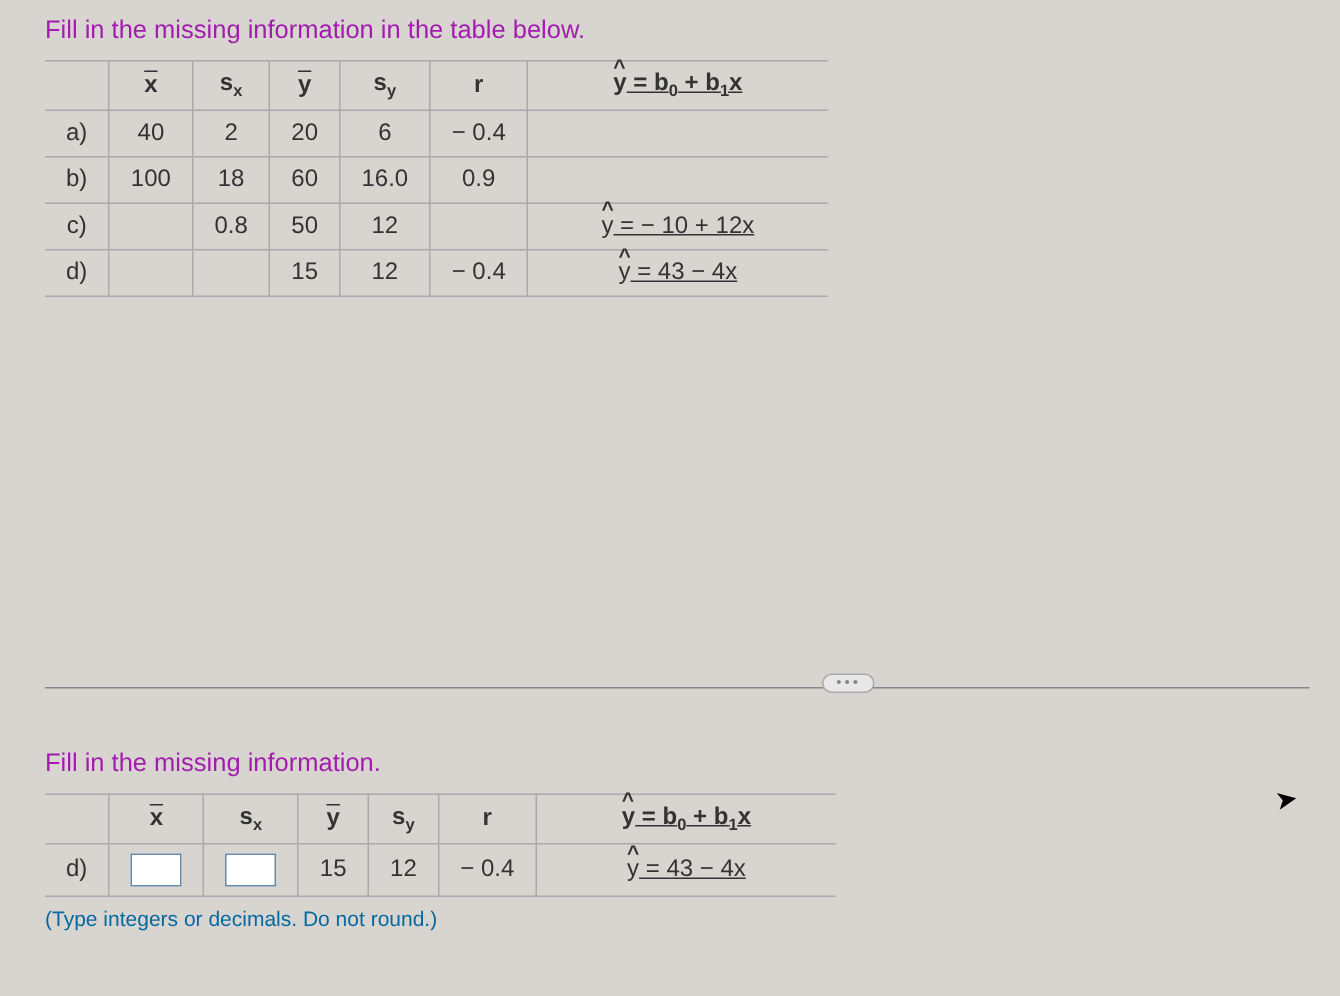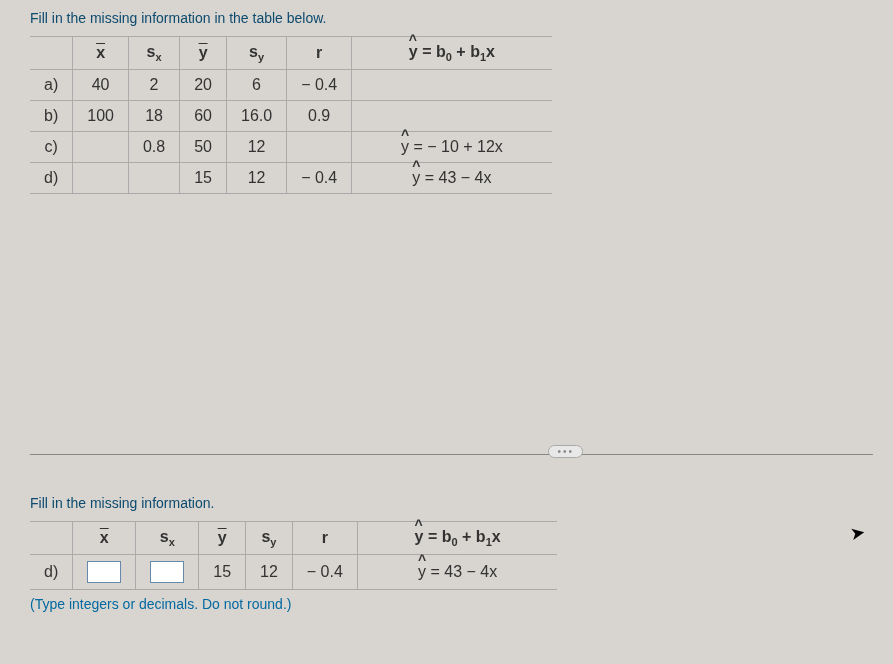--- a/index.html
+++ b/index.html
@@ -6,42 +6,42 @@
     body {
       font-family: Arial, Helvetica, sans-serif;
       background: #d8d5d0;
       width: 893px;
       height: 664px;
       color: #333;
       position: relative;
       padding: 10px 20px 10px 30px;
     }
     .instr {
-      font-size: 14px;
+      font-size: 17px;
       margin-bottom: 10px;
-      color: #0c4a6e;
+      color: #a21caf;
     }
     .tbl { border-collapse: collapse; }
     .tbl th, .tbl td {
       border-top: 1px solid #aaa;
       border-bottom: 1px solid #aaa;
       border-left: 1px solid #aaa;
       border-right: 1px solid #aaa;
       padding: 6px 14px;
       font-size: 16px;
       text-align: center;
       vertical-align: middle;
       height: 30px;
       font-weight: normal;
     }
     .tbl th { font-weight: bold; }
     .tbl .noleft { border-left: none; }
     .tbl .noright { border-right: none; }
     .rowlbl { font-weight: bold; }
-    .eqcol { text-align: left; padding-left: 20px; font-weight: bold; min-width: 200px;}
+    .eqcol { text-align: left; padding-left: 20px; font-weight: bold; min-width: 200px; text-decoration: underline;}
     .bar { text-decoration: overline; }
     .sub { font-size: 11px; vertical-align: sub; }
     .hat { position: relative; display:inline-block;}
     .hat::before { content:"^"; position:absolute; top:-11px; left:0; font-size:14px; font-weight:bold;}
     .hr-wrap { margin-top: 260px; position: relative; }
     .hr-line { border: none; border-top: 1.5px solid #888; }
     .dots {
       position: absolute; right: 290px; top: -9px;
       background: #e8e8e8; border: 1px solid #aaa;
       border-radius: 10px; padding: 0 8px; font-size: 10px;

